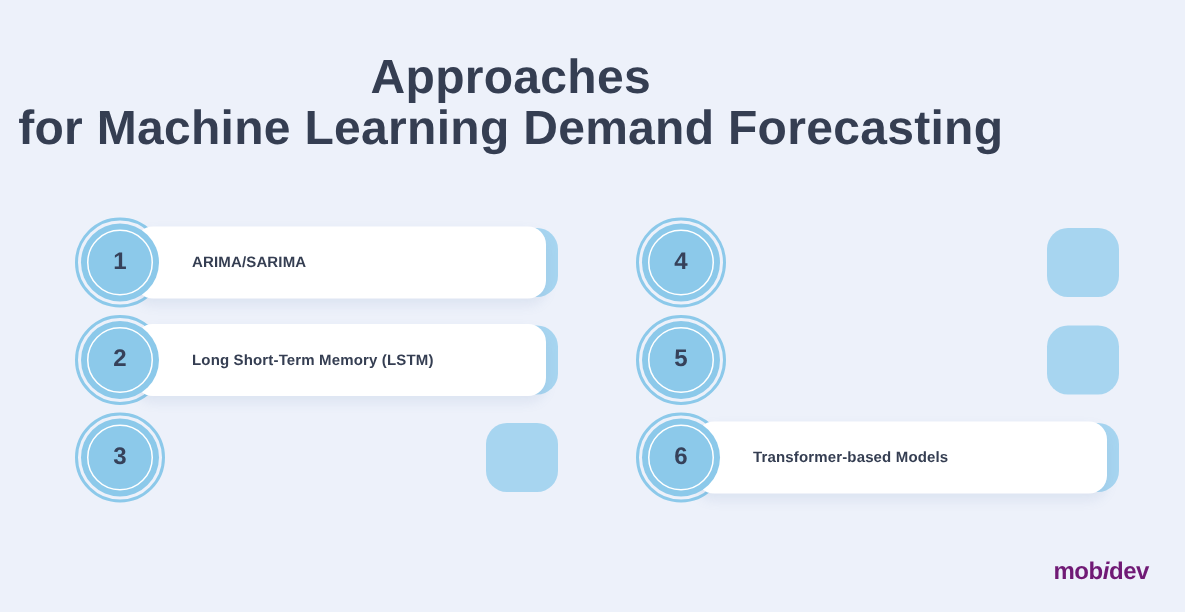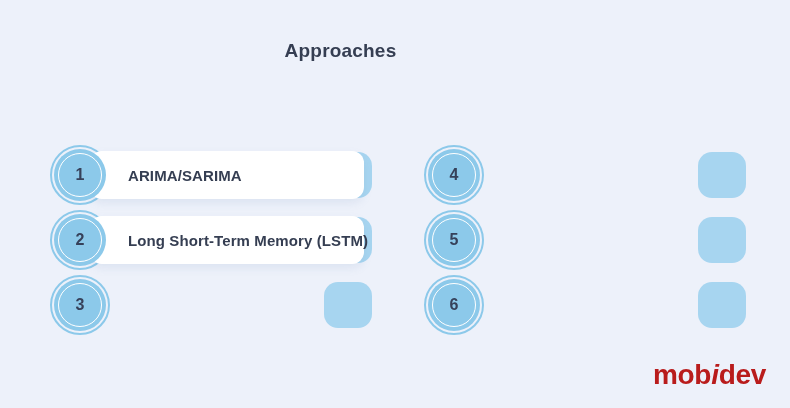--- a/index.html
+++ b/index.html
@@ -11,21 +11,21 @@
     font-family: "Liberation Sans", sans-serif;
     overflow: hidden;
   }
   .title {
     position: absolute;
     top: 34px;
     left: 0;
     width: 681px;
     text-align: center;
     color: #353e52;
-    font-size: 19px;
+    font-size: 32px;
     line-height: 34px;
     font-weight: 800;
     letter-spacing: 0.2px;
   }
   .item {
     position: absolute;
     width: 322px;
     height: 60px;
   }
   .col-left  { left: 50px; }
@@ -67,21 +67,21 @@
     border-radius: 12px;
     z-index: 1;
     display: flex;
     align-items: center;
     padding-left: 38px;
     box-sizing: border-box;
     box-shadow: 0 4px 8px rgba(110, 140, 185, 0.13);
   }
   .pill .label {
     color: #353e52;
-    font-size: 15px;
+    font-size: 10px;
     font-weight: 700;
     letter-spacing: 0.1px;
     white-space: nowrap;
   }
   .badge {
     position: absolute;
     left: 4px;
     top: 4px;
     width: 52px;
     height: 52px;
@@ -102,34 +102,35 @@
   }
   .badge .num {
     color: #36415a;
     font-size: 16px;
     font-weight: 700;
   }
   .logo {
     position: absolute;
     right: 24px;
     bottom: 17px;
-    color: #b91c1c;
-    font-size: 28px;
+    color: #701a75;
+    font-size: 16px;
     font-weight: 800;
     letter-spacing: -0.3px;
   }
   .logo .slant { font-style: italic; }
 </style>
 </head>
 <body>
 
 <div class="canvas">
 
   <div class="title">
     <div>Approaches</div>
+    <div>for Machine Learning Demand Forecasting</div>
   </div>
 
   <div class="item col-left row-1">
     <div class="bracket"></div>
     <div class="ring"></div>
     <div class="pill">
       <span class="label">ARIMA/SARIMA</span>
     </div>
     <div class="badge">
       <span class="num">1</span>
@@ -167,20 +168,23 @@
     <div class="bracket"></div>
     <div class="ring"></div>
     <div class="badge">
       <span class="num">3</span>
     </div>
   </div>
 
   <div class="item col-right row-3">
     <div class="bracket"></div>
     <div class="ring"></div>
+    <div class="pill">
+      <span class="label">Transformer-based Models</span>
+    </div>
     <div class="badge">
       <span class="num">6</span>
     </div>
   </div>
 
   <div class="logo"><span>mob</span><span class="slant">i</span><span>dev</span></div>
 
 </div>
 
 </body></html>

